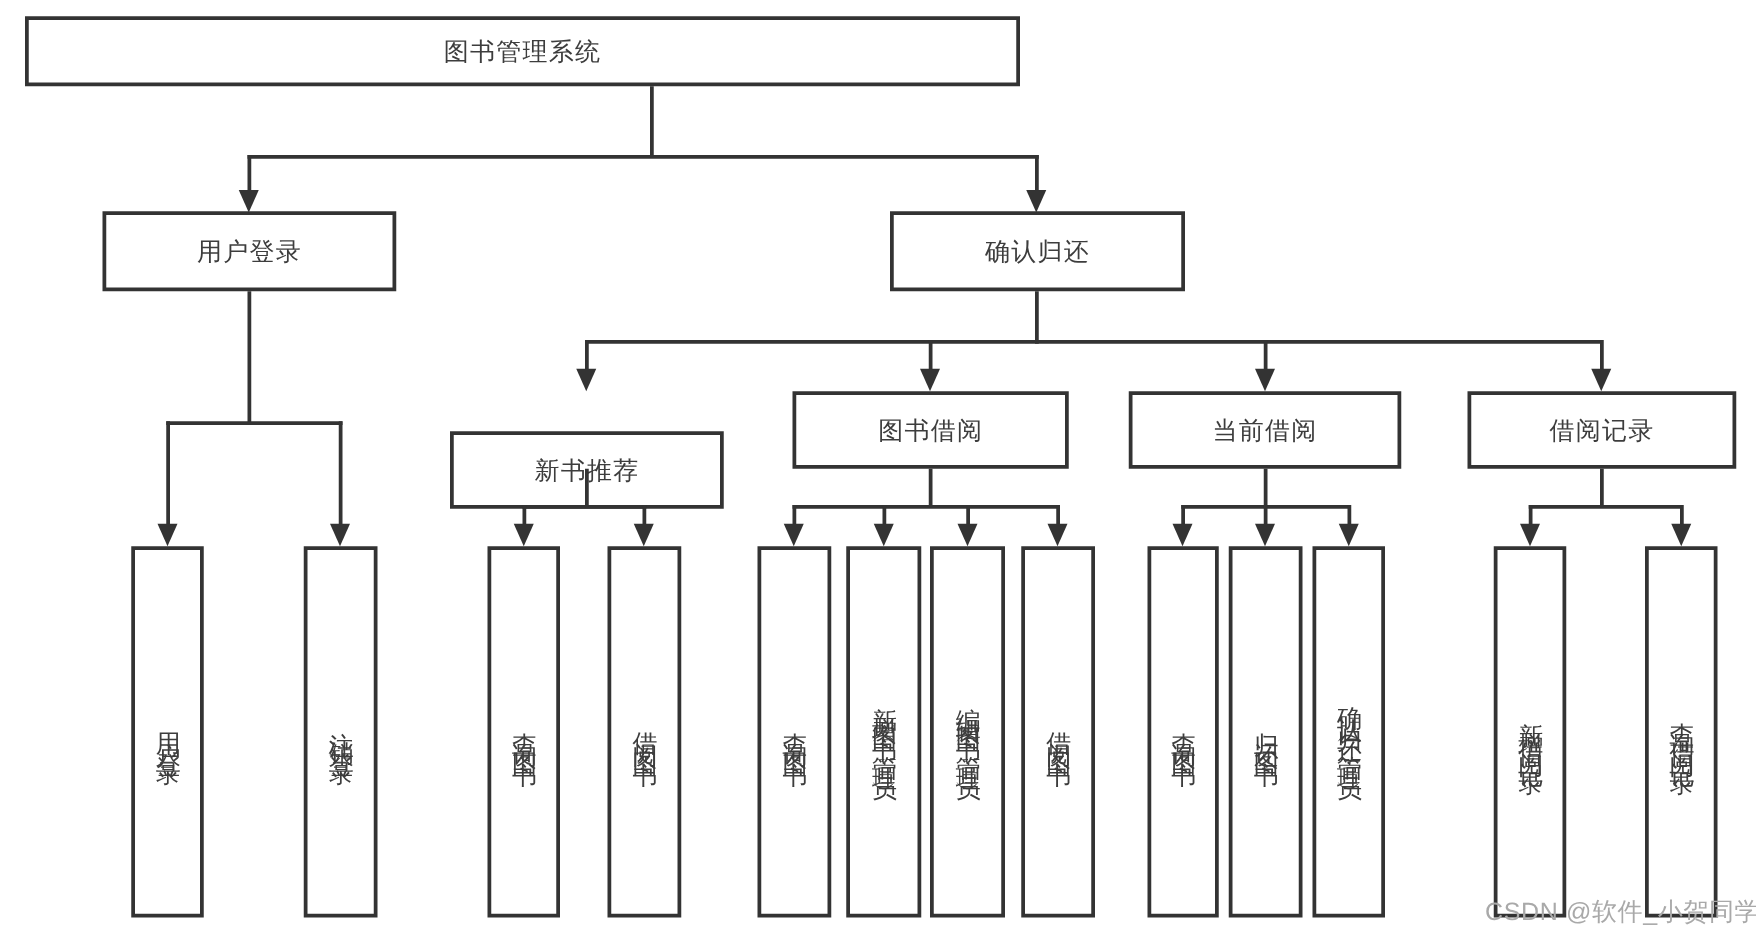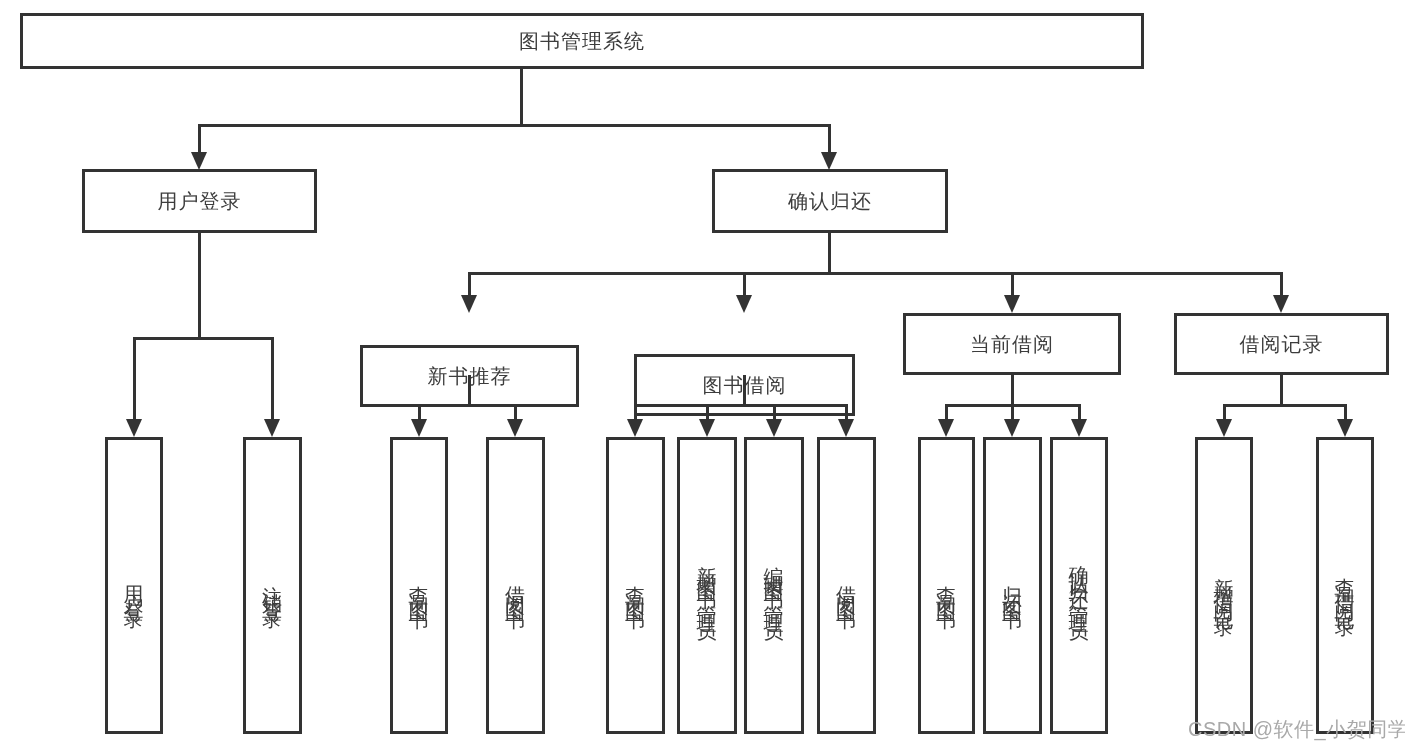--- a/index.html
+++ b/index.html
@@ -26,35 +26,35 @@
   .watermark{
     position:absolute;left:1188px;top:716px;font-size:20px;color:#a9a9a9;
     white-space:nowrap;letter-spacing:0.5px;
   }
 </style>
 </head>
 <body>
 
 <div class="canvas">
 
-  <div class="box" style="left:20px;top:13px;width:1124px;height:56px;">
+  <div class="box" style="left:20px;top:13px;width:796px;height:56px;">
     <span class="hlabel">图书管理系统</span>
   </div>
 
   <div class="box" style="left:82px;top:169px;width:235px;height:64px;">
     <span class="hlabel">用户登录</span>
   </div>
   <div class="box" style="left:712px;top:169px;width:236px;height:64px;">
     <span class="hlabel">确认归还</span>
   </div>
 
   <div class="box" style="left:360px;top:313px;width:219px;height:62px;margin-top:32px;">
     <span class="hlabel">新书推荐</span>
   </div>
-  <div class="box" style="left:634px;top:313px;width:221px;height:62px;margin-top:41px;">
+  <div class="box" style="left:634px;top:313px;width:221px;height:62px;">
     <span class="hlabel">图书借阅</span>
   </div>
   <div class="box" style="left:903px;top:313px;width:218px;height:62px;">
     <span class="hlabel">当前借阅</span>
   </div>
   <div class="box" style="left:1174px;top:313px;width:215px;height:62px;">
     <span class="hlabel">借阅记录</span>
   </div>
 
   <div class="box leaf" style="left:105px;top:437px;width:58px;height:297px;">

